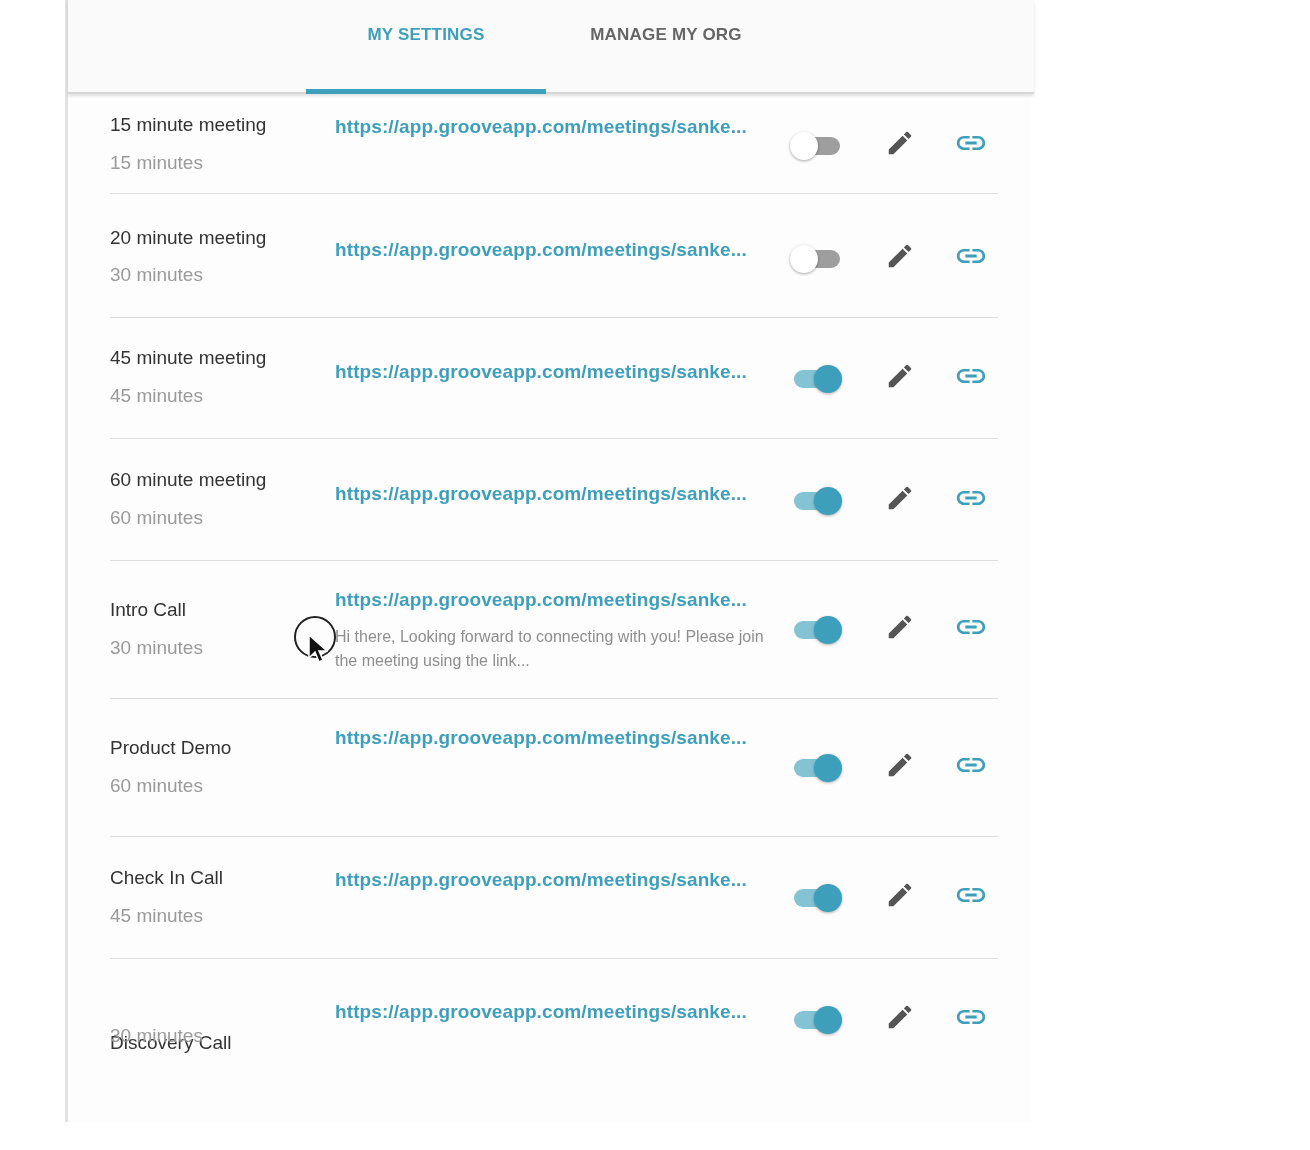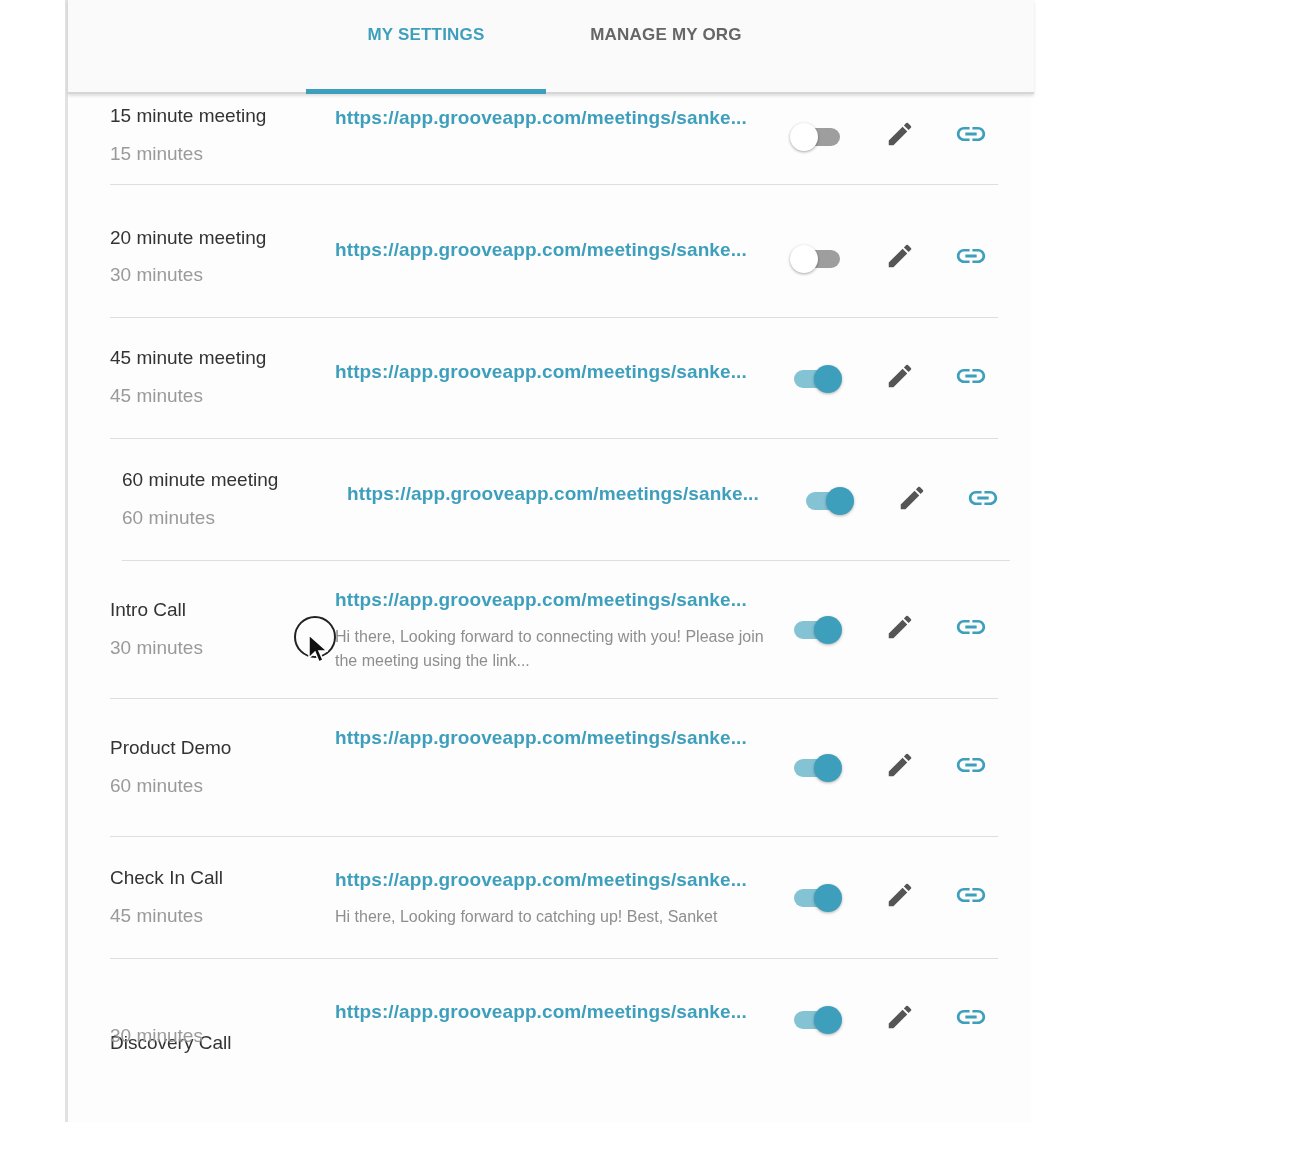--- a/index.html
+++ b/index.html
@@ -60,21 +60,21 @@
 <body>
 
 <div class="panel">
   <div class="tabs">
     <div class="tab tab-1 active">MY SETTINGS</div>
     <div class="tab tab-2">MANAGE MY ORG</div>
   </div>
 
   <div class="list">
 
-    <div class="row" style="top:0;height:91px;">
+    <div class="row" style="top:9px;height:91px;">
       <div class="name" style="top:11px;">15 minute meeting</div>
       <div class="dur" style="top:49px;">15 minutes</div>
       <div class="url" style="top:13px;">https://app.grooveapp.com/meetings/sanke...</div>
       <div class="toggle off" style="top:26px;">
           <div class="track"></div>
           <div class="knob"></div>
         </div>
       <div class="icon-btn edit-btn" style="top:24px;">
         <span><svg width="30" height="30" viewBox="0 0 24 24">
               <path fill="#555" d="M3 17.25V21h3.75L17.81 9.94l-3.75-3.75L3 17.25zM20.71 7.04a1 1 0 0 0 0-1.41l-2.34-2.34a1 1 0 0 0-1.41 0l-1.83 1.83 3.75 3.75 1.83-1.83z"></path>
@@ -120,21 +120,21 @@
               <path fill="#555" d="M3 17.25V21h3.75L17.81 9.94l-3.75-3.75L3 17.25zM20.71 7.04a1 1 0 0 0 0-1.41l-2.34-2.34a1 1 0 0 0-1.41 0l-1.83 1.83 3.75 3.75 1.83-1.83z"></path>
             </svg></span>
       </div>
       <div class="icon-btn link-btn" style="top:42px;">
         <span><svg width="34" height="34" viewBox="0 0 24 24">
               <path fill="#3e9fbc" d="M3.9 12c0-1.71 1.39-3.1 3.1-3.1h4V7H7c-2.76 0-5 2.24-5 5s2.24 5 5 5h4v-1.9H7c-1.71 0-3.1-1.39-3.1-3.1zM8 13h8v-2H8v2zm9-6h-4v1.9h4c1.71 0 3.1 1.39 3.1 3.1s-1.39 3.1-3.1 3.1h-4V17h4c2.76 0 5-2.24 5-5s-2.24-5-5-5z"></path>
             </svg></span>
       </div>
     </div>
 
-    <div class="row" style="top:345px;height:122px;margin-left:12px;">
+    <div class="row" style="top:345px;height:122px;">
       <div class="name" style="top:30px;">60 minute meeting</div>
       <div class="dur" style="top:68px;">60 minutes</div>
       <div class="url" style="top:44px;">https://app.grooveapp.com/meetings/sanke...</div>
       <div class="toggle on" style="top:45px;">
           <div class="track"></div>
           <div class="knob"></div>
         </div>
       <div class="icon-btn edit-btn" style="top:43px;">
         <span><svg width="30" height="30" viewBox="0 0 24 24">
               <path fill="#555" d="M3 17.25V21h3.75L17.81 9.94l-3.75-3.75L3 17.25zM20.71 7.04a1 1 0 0 0 0-1.41l-2.34-2.34a1 1 0 0 0-1.41 0l-1.83 1.83 3.75 3.75 1.83-1.83z"></path>
@@ -185,21 +185,20 @@
         <span><svg width="34" height="34" viewBox="0 0 24 24">
               <path fill="#3e9fbc" d="M3.9 12c0-1.71 1.39-3.1 3.1-3.1h4V7H7c-2.76 0-5 2.24-5 5s2.24 5 5 5h4v-1.9H7c-1.71 0-3.1-1.39-3.1-3.1zM8 13h8v-2H8v2zm9-6h-4v1.9h4c1.71 0 3.1 1.39 3.1 3.1s-1.39 3.1-3.1 3.1h-4V17h4c2.76 0 5-2.24 5-5s-2.24-5-5-5z"></path>
             </svg></span>
       </div>
     </div>
 
     <div class="row" style="top:743px;height:122px;">
       <div class="name" style="top:30px;">Check In Call</div>
       <div class="dur" style="top:68px;">45 minutes</div>
       <div class="url" style="top:32px;">https://app.grooveapp.com/meetings/sanke...</div>
-      <div class="desc" style="top:68px;width:460px;white-space:nowrap;">Hi there, Looking forward to catching up! Best, Sanket</div>
       <div class="toggle on" style="top:44px;">
           <div class="track"></div>
           <div class="knob"></div>
         </div>
       <div class="icon-btn edit-btn" style="top:42px;">
         <span><svg width="30" height="30" viewBox="0 0 24 24">
               <path fill="#555" d="M3 17.25V21h3.75L17.81 9.94l-3.75-3.75L3 17.25zM20.71 7.04a1 1 0 0 0 0-1.41l-2.34-2.34a1 1 0 0 0-1.41 0l-1.83 1.83 3.75 3.75 1.83-1.83z"></path>
             </svg></span>
       </div>
       <div class="icon-btn link-btn" style="top:42px;">

